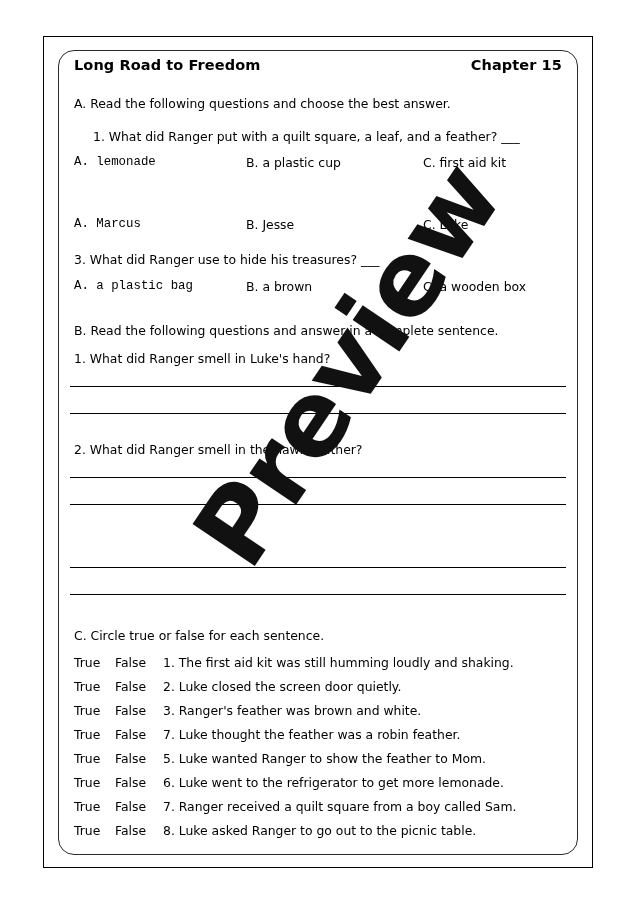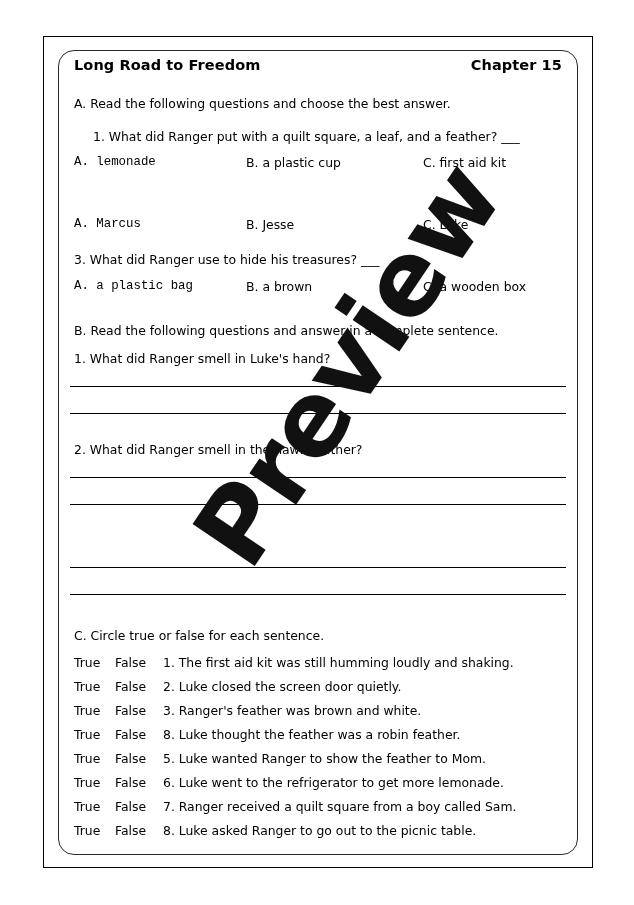--- a/index.html
+++ b/index.html
@@ -188,21 +188,21 @@
     <span class="tf-text">2. Luke closed the screen door quietly.</span>
   </div>
   <div class="tf-row" style="top:653px;">
     <span class="tf-true">True</span>
     <span class="tf-false">False</span>
     <span class="tf-text">3. Ranger's feather was brown and white.</span>
   </div>
   <div class="tf-row" style="top:677px;">
     <span class="tf-true">True</span>
     <span class="tf-false">False</span>
-    <span class="tf-text">8. Luke thought the feather was a robin feather.</span>
+    <span class="tf-text">7. Luke thought the feather was a robin feather.</span>
   </div>
   <div class="tf-row" style="top:701px;">
     <span class="tf-true">True</span>
     <span class="tf-false">False</span>
     <span class="tf-text">5. Luke wanted Ranger to show the feather to Mom.</span>
   </div>
   <div class="tf-row" style="top:725px;">
     <span class="tf-true">True</span>
     <span class="tf-false">False</span>
     <span class="tf-text">6. Luke went to the refrigerator to get more lemonade.</span>

